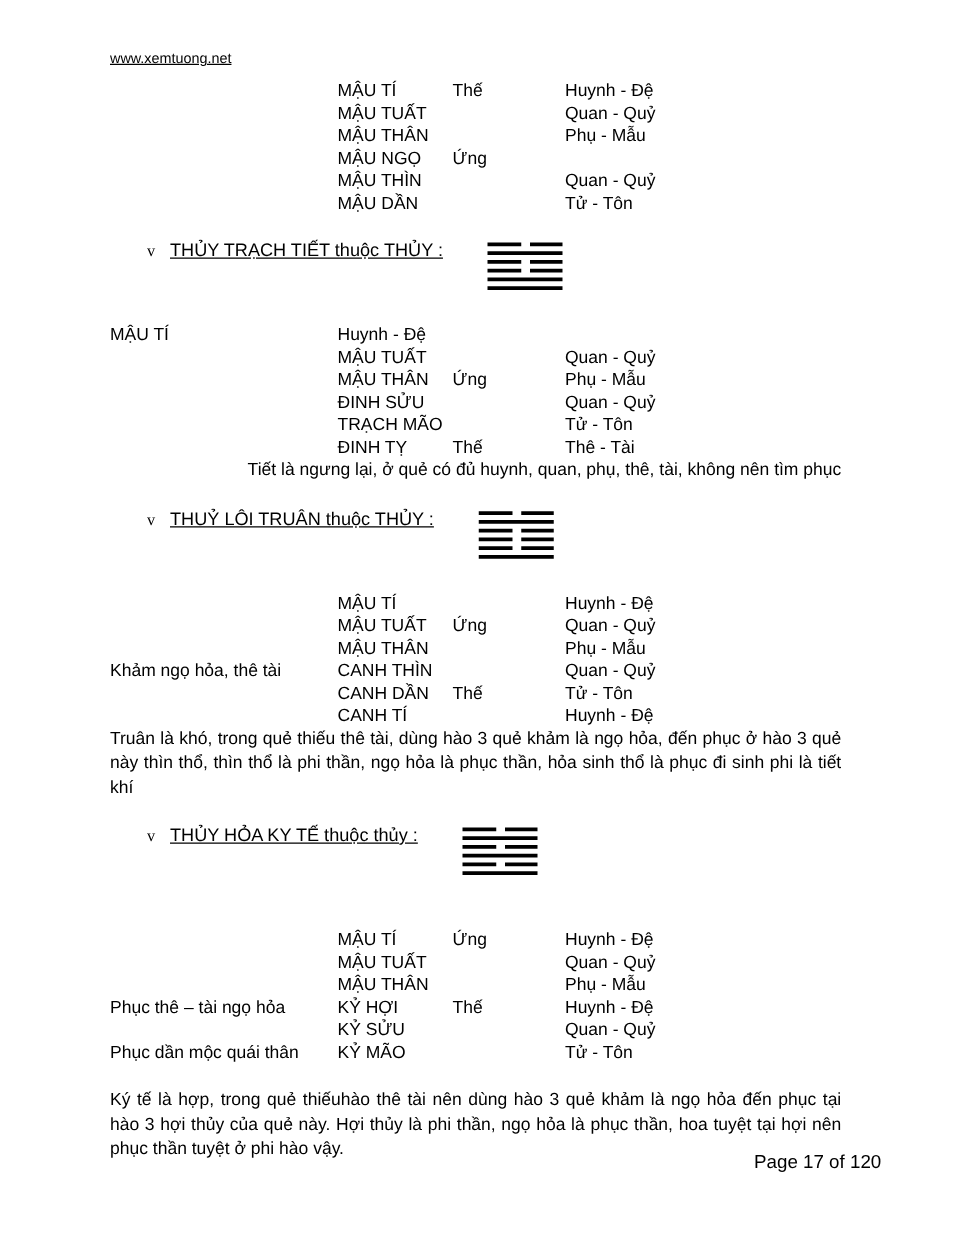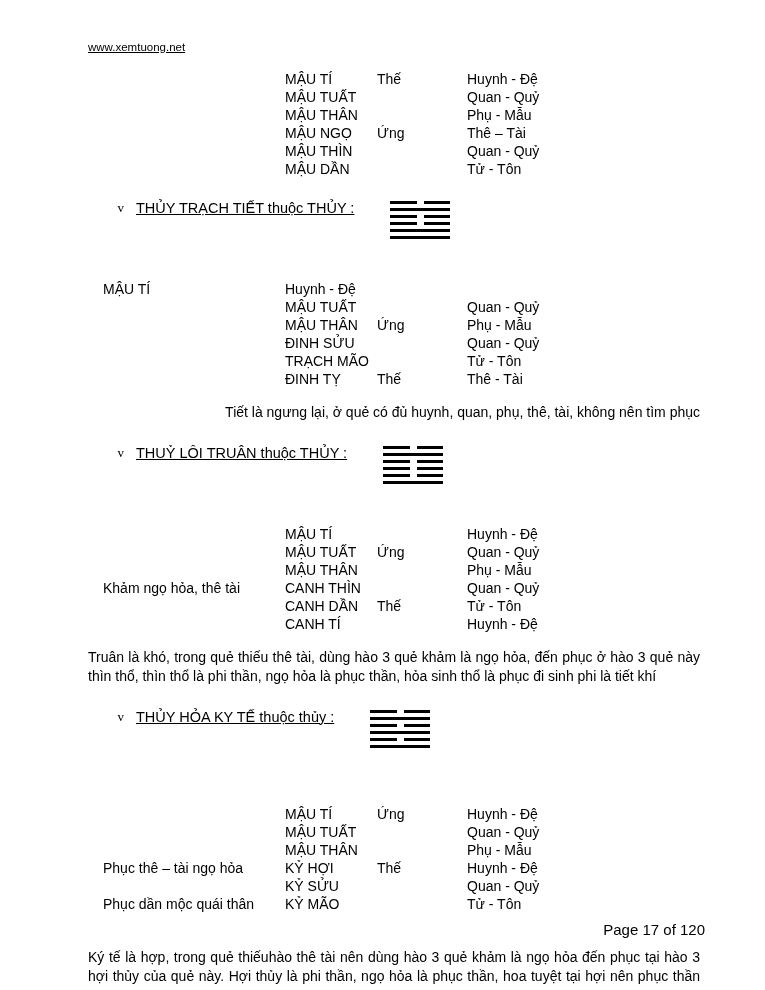--- a/index.html
+++ b/index.html
@@ -13,40 +13,40 @@
     font-family: "Liberation Sans", sans-serif;
     color: #000000;
     position: relative;
     overflow: hidden;
   }
   .page {
     position: relative;
     width: 765px;
     height: 982px;
     box-sizing: border-box;
-    padding: 40px 65px 0 88px;
+    padding: 40px 92px 0 88px;
   }
   .site-url {
     font-size: 11.5px;
     text-decoration: underline;
     margin: 0 0 8px 0;
     line-height: 15px;
   }
   .para {
     font-size: 14px;
     line-height: 19.5px;
     margin: 0;
     text-align: right;
   }
   .para.justify {
     text-align: justify;
   }
   
   .lines-block {
-    margin: 15px;
+    margin: 0;
     padding: 0;
   }
   .line-row {
     display: flex;
     align-items: baseline;
     font-size: 14px;
     line-height: 18px;
   }
   .col-pad {
     width: 182px;
@@ -148,21 +148,20 @@
     <div class="line-row">
       <span class="col-pad"></span>
       <span class="col-name">MẬU THÂN</span>
       <span class="col-mark"></span>
       <span class="col-rel">Phụ - Mẫu</span>
     </div>
     <div class="line-row">
       <span class="col-pad"></span>
       <span class="col-name">MẬU NGỌ</span>
       <span class="col-mark">Ứng</span>
-      <span class="col-rel">Thê – Tài</span>
     </div>
     <div class="line-row">
       <span class="col-pad"></span>
       <span class="col-name">MẬU THÌN</span>
       <span class="col-mark"></span>
       <span class="col-rel">Quan - Quỷ</span>
     </div>
     <div class="line-row">
       <span class="col-pad"></span>
       <span class="col-name">MẬU DẦN</span>

